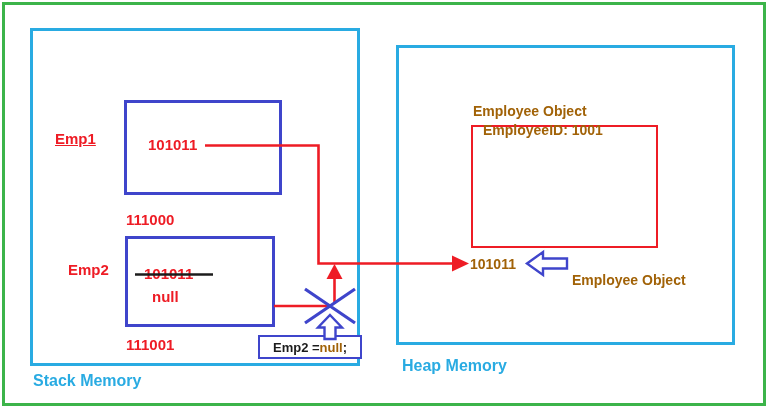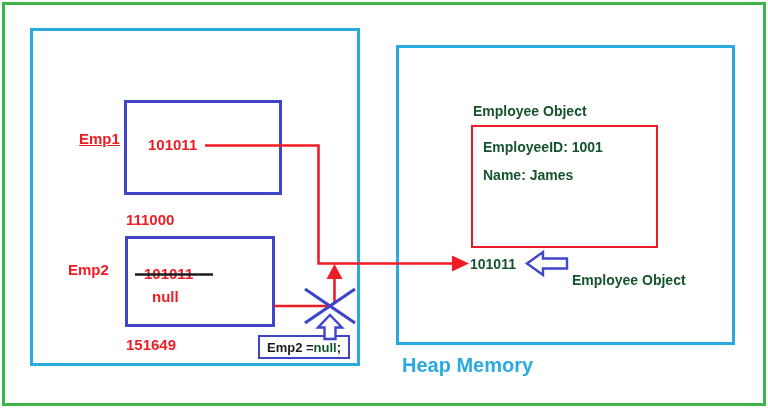--- a/index.html
+++ b/index.html
@@ -19,43 +19,43 @@
   }
   .mem-box { border: 3px solid #29abe2; background: transparent; }
   .stack-box { left: 30px; top: 28px; width: 330px; height: 338px; }
   .heap-box  { left: 396px; top: 45px; width: 339px; height: 300px; }
   .var-box { border: 3px solid #3f45cb; background: transparent; }
   .emp1-box { left: 124px; top: 100px; width: 158px; height: 95px; }
   .emp2-box { left: 125px; top: 236px; width: 150px; height: 91px; }
   .obj-box { left: 471px; top: 125px; width: 187px; height: 123px; border: 2px solid #ee1c25; }
   .txt { white-space: nowrap; font-weight: bold; }
   .red  { color: #ee1c25; }
-  .blue { color: #14532d; }
+  .blue { color: #a16207; }
   .cyan { color: #29abe2; }
   .blk  { color: #1c1c1c; }
   .t15 { font-size: 15px; line-height: 16px; }
   .t14 { font-size: 14px; line-height: 16px; }
-  .t16 { font-size: 20px; line-height: 17px; }
-  .emp1-label   { left: 79px;  top: 131px; text-decoration: underline; }
+  .t16 { font-size: 16px; line-height: 17px; }
+  .emp1-label   { left: 55px;  top: 131px; text-decoration: underline; }
   .emp1-value   { left: 148px; top: 137px; }
   .emp1-address { left: 126px; top: 212px; }
   .emp2-label   { left: 68px;  top: 262px; }
   .emp2-old     { left: 144px; top: 266px; }
   .emp2-new     { left: 152px; top: 289px; }
   .emp2-address { left: 126px; top: 337px; }
   .stack-label  { left: 33px;  top: 372px; }
   .heap-label   { left: 402px; top: 357px; }
   .obj-title    { left: 473px; top: 103px; }
-  .obj-field1   { left: 483px; top: 139px; }
+  .obj-field1   { left: 483px; top: 122px; }
   .obj-field2   { left: 483px; top: 167px; }
   .heap-address { left: 470px; top: 256px; }
   .note-1       { left: 572px; top: 256px; }
   .note-2       { left: 572px; top: 272px; }
   .callout-box {
-    left: 258px; top: 335px; width: 92px; height: 24px;
+    left: 258px; top: 335px; width: 104px; height: 24px;
     border: 2px solid #3f45cb; background: #ffffff;
     display: flex; align-items: center; justify-content: center;
     font-size: 13px; font-weight: bold;
   }
   .overlay {
     position: absolute; left: 0; top: 0;
     width: 768px; height: 408px;
     pointer-events: none;
   }
 </style>
@@ -71,26 +71,26 @@
   <div class="abs var-box emp2-box"></div>
   <div class="abs obj-box"></div>
 
   <div class="abs txt red t15 emp1-label">Emp1</div>
   <div class="abs txt red t15 emp1-value">101011</div>
   <div class="abs txt red t15 emp1-address">111000</div>
 
   <div class="abs txt red t15 emp2-label">Emp2</div>
   <div class="abs txt red t15 emp2-old">101011</div>
   <div class="abs txt red t15 emp2-new">null</div>
-  <div class="abs txt red t15 emp2-address">151649</div>
+  <div class="abs txt red t15 emp2-address">111001</div>
 
+  <div class="abs txt cyan t16 stack-label">Stack Memory</div>
 
   <div class="abs txt blue t14 obj-title">Employee Object</div>
   <div class="abs txt blue t14 obj-field1">EmployeeID: 1001</div>
-  <div class="abs txt blue t14 obj-field2">Name: James</div>
   <div class="abs txt blue t14 heap-address">101011</div>
   <div class="abs txt blue t14 note-2">Employee Object</div>
   <div class="abs txt cyan t16 heap-label">Heap Memory</div>
 
   <div class="abs callout-box">
     <span class="blk">Emp2 = </span>
     <span class="blue">null</span>
     <span class="blk">;</span>
   </div>
 

